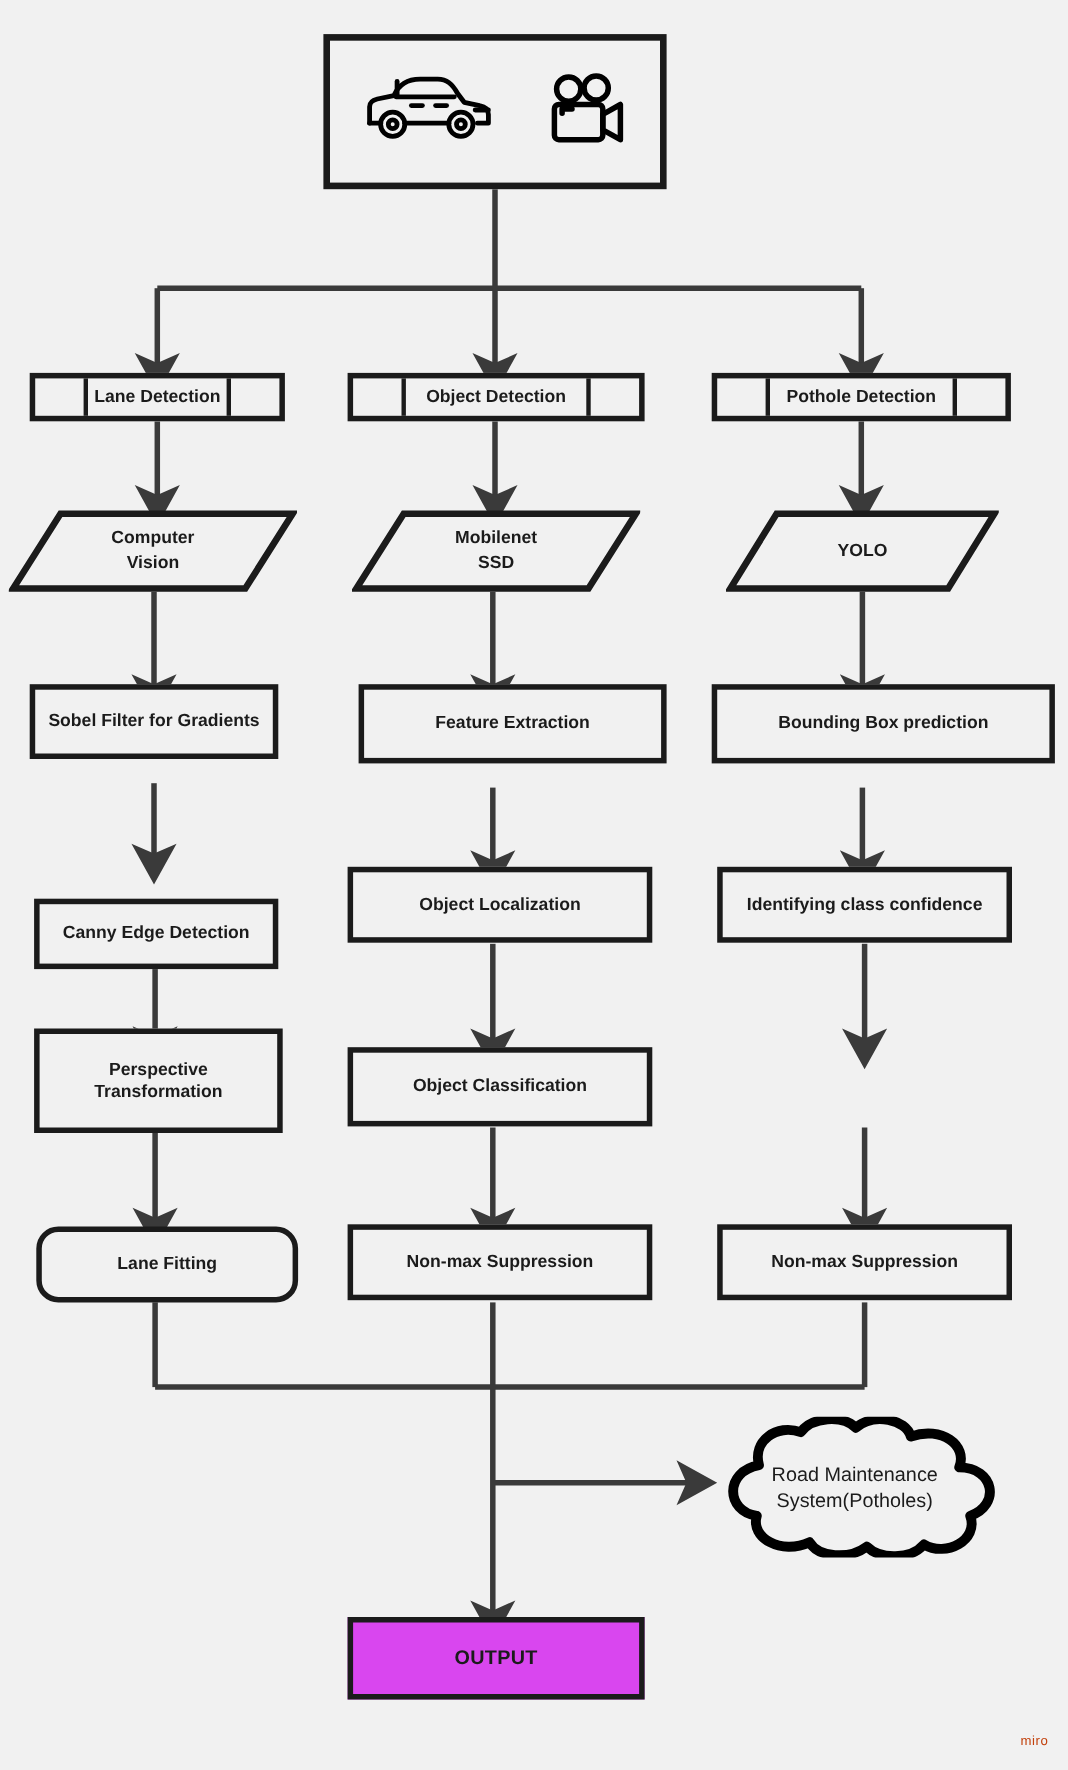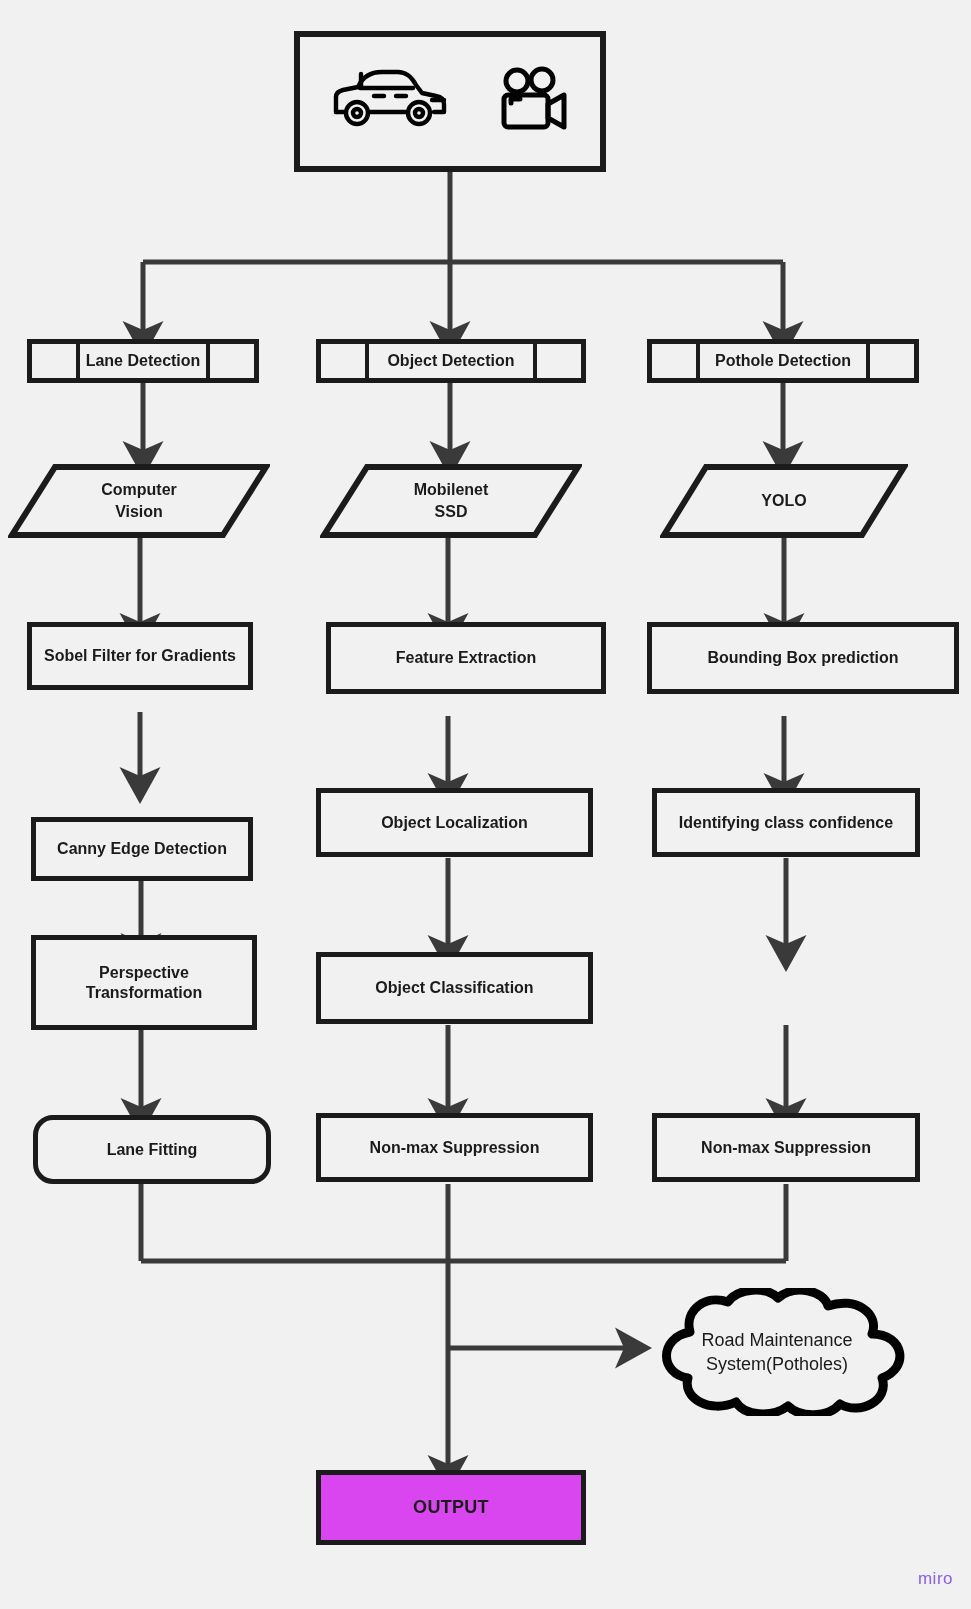--- a/index.html
+++ b/index.html
@@ -125,22 +125,22 @@
     font-size: 18px;
     font-weight: 400;
     line-height: 1.35;
     text-align: center;
   }
   .icon-car, .icon-cam { display: block; }
   .watermark {
     position: absolute;
     right: 18px;
     bottom: 20px;
-    font-size: 17px;
-    color: #8b5cf6;
+    font-size: 12px;
+    color: #c2410c;
     letter-spacing: .5px;
     font-weight: 500;
   }
 </style>
 </head>
 <body>
 
 <div id="canvas">
 
   <svg class="layer" viewBox="0 0 971 1609" width="971" height="1609" xmlns="http://www.w3.org/2000/svg">

